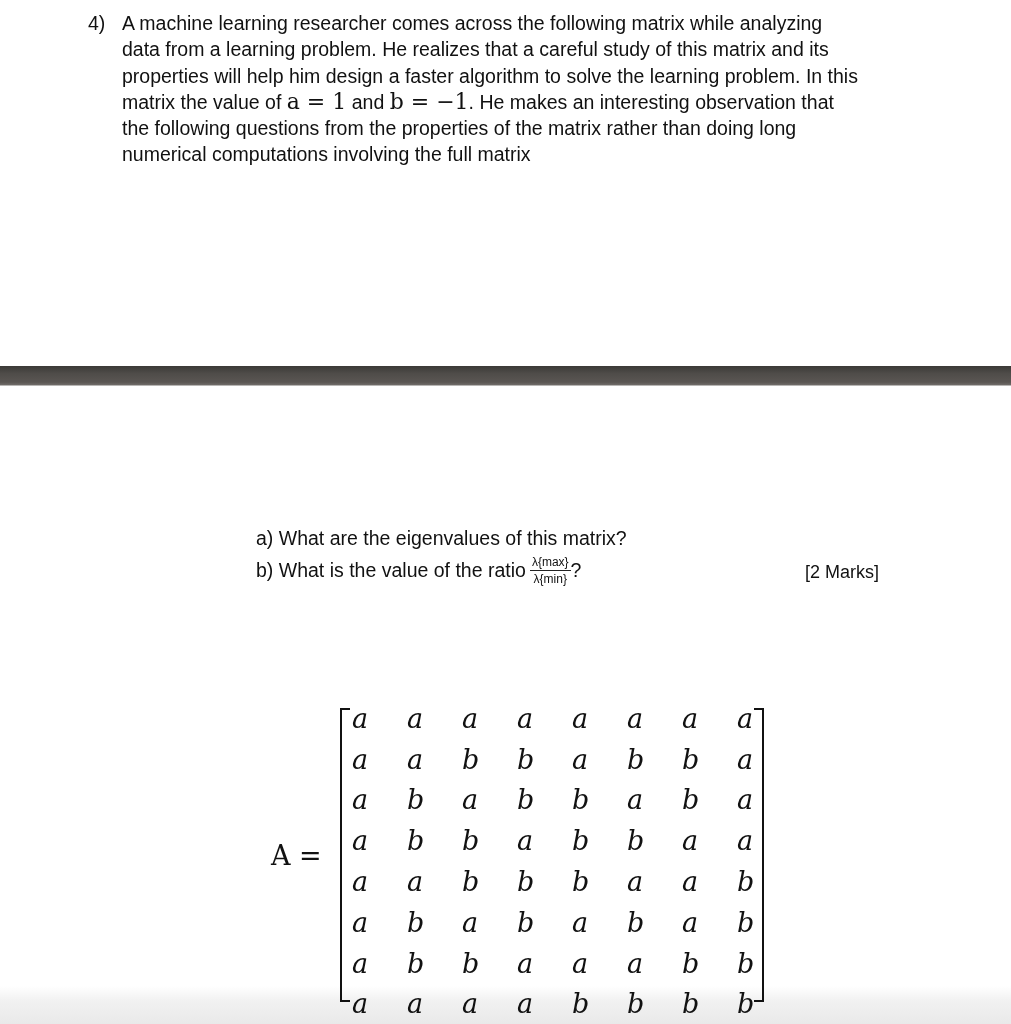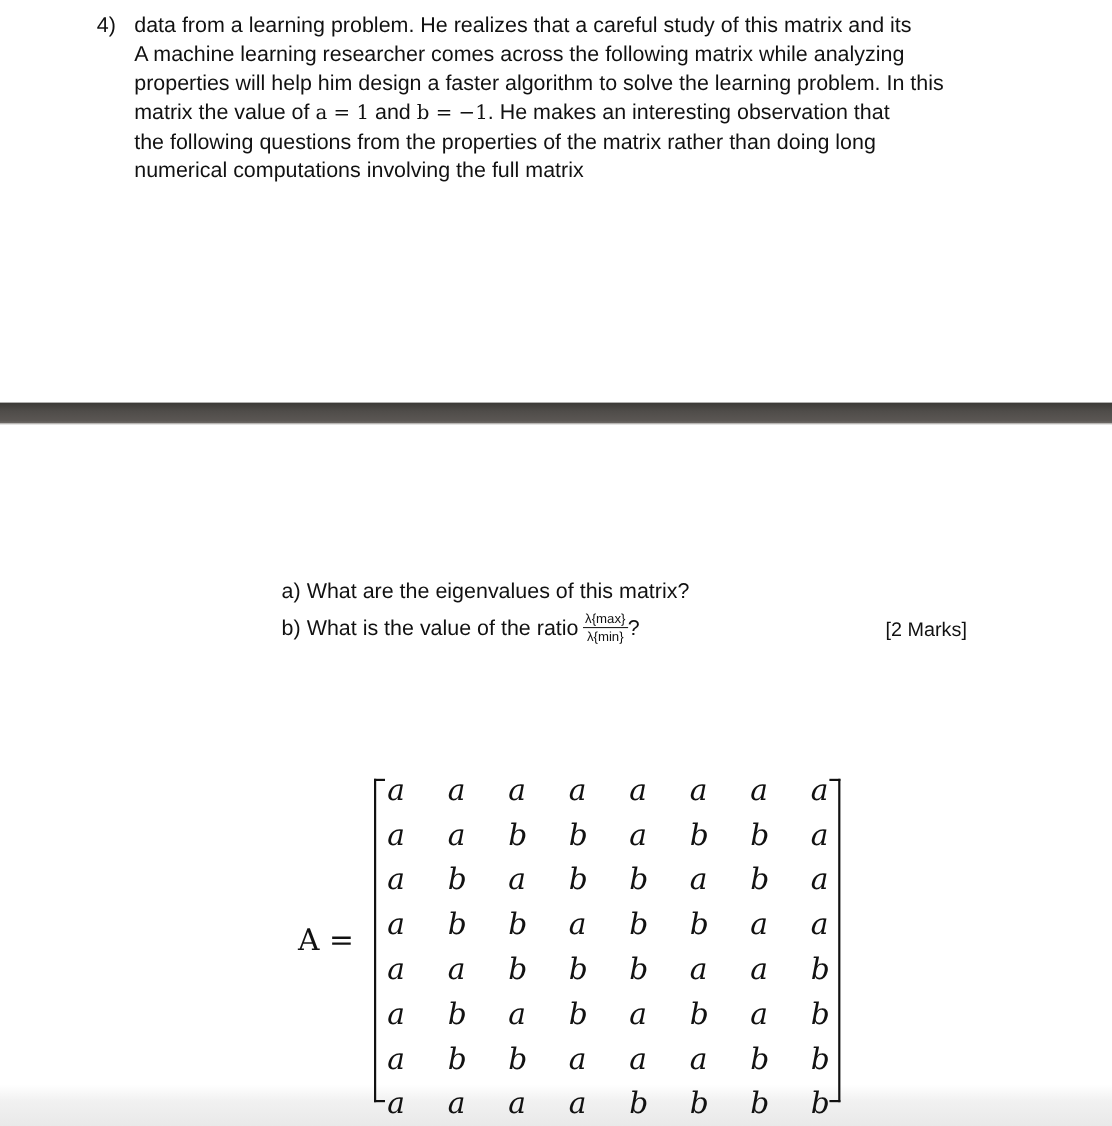--- a/index.html
+++ b/index.html
@@ -34,21 +34,21 @@
       position: absolute;
       left: 0;
       top: 0;
     }
     .q-body {
       margin-left: 34px;
     }
     .line { white-space: nowrap; display: block; }
     .math {
       font-family: "DejaVu Serif", "Liberation Serif", serif;
-      font-size: 18px;
+      font-size: 22px;
     }
     .math-it {
       font-family: "DejaVu Serif", "Liberation Serif", serif;
       font-style: italic;
       font-size: 18px;
     }
     sup.sq { font-size: 12px; vertical-align: 7px; font-family: "DejaVu Serif", serif; }
 
     .divider {
       position: absolute;
@@ -139,22 +139,22 @@
       padding-left: 4px;
     }
   </style>
 </head>
 <body>
 
 <div class="page-top">
   <div class="question">
     <span class="q-number">4)</span>
     <div class="q-body">
+      <span class="line">A machine learning researcher comes across the following matrix while analyzing</span>
       <span class="line">data from a learning problem. He realizes that a careful study of this matrix and its</span>
-      <span class="line">A machine learning researcher comes across the following matrix while analyzing</span>
       <span class="line">properties will help him design a faster algorithm to solve the learning problem. In this</span>
       <span class="line"><span>matrix the value of </span><span class="math">a = 1</span><span> and </span><span class="math">b = −1</span><span>. He makes an interesting observation that</span></span>
       <span class="line">the following questions from the properties of the matrix rather than doing long</span>
       <span class="line">numerical computations involving the full matrix</span>
     </div>
   </div>
 </div>
 
 <div class="divider"></div>
 

